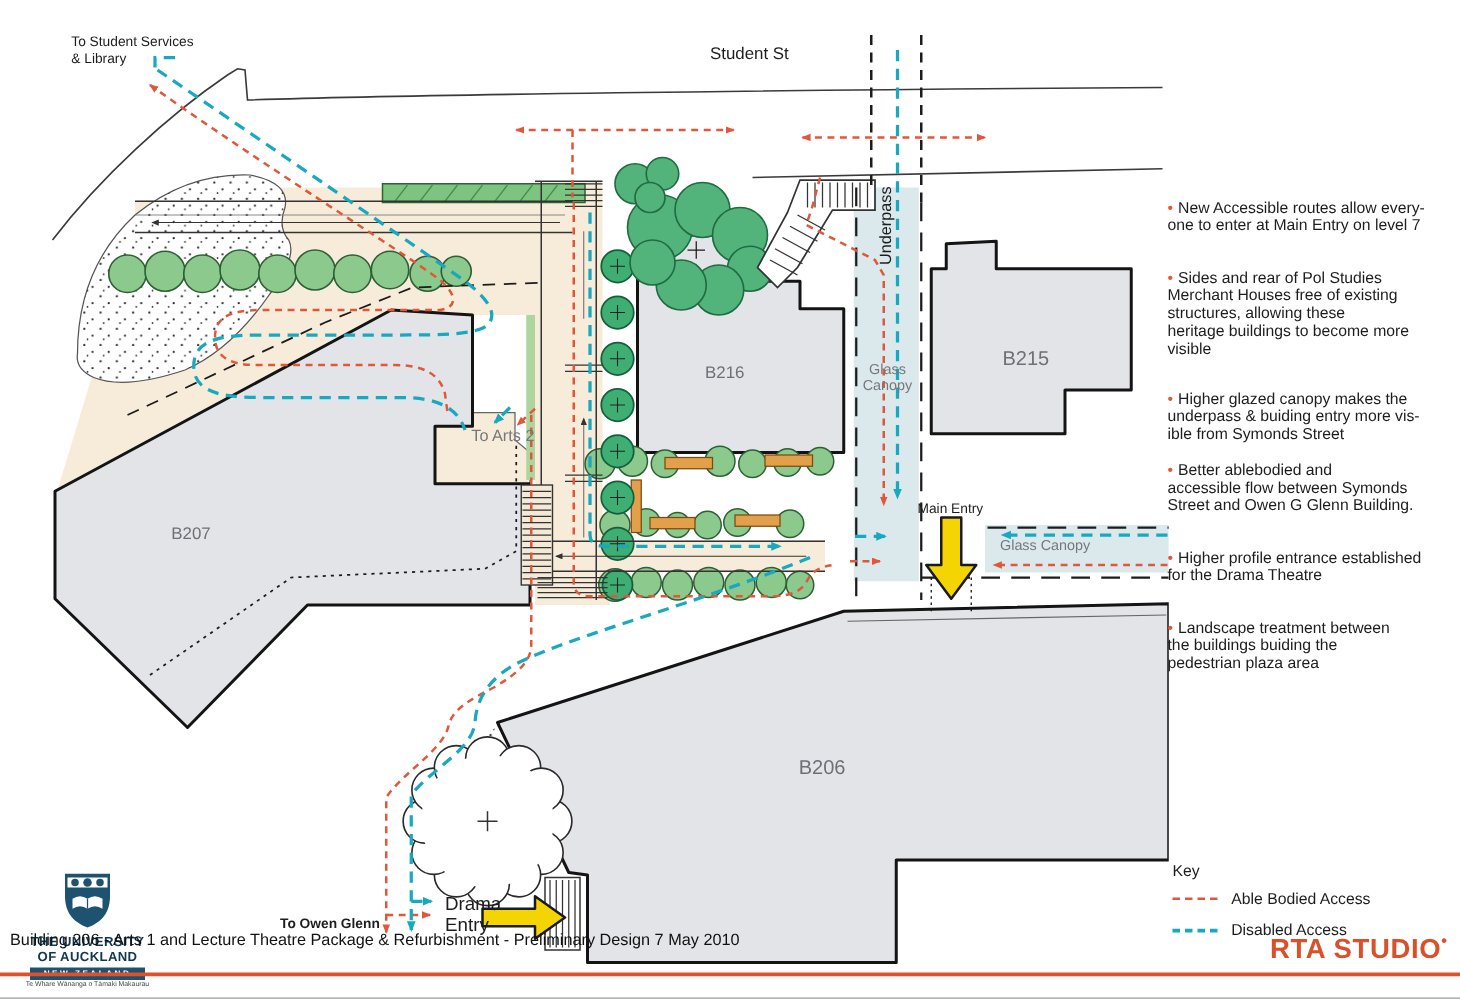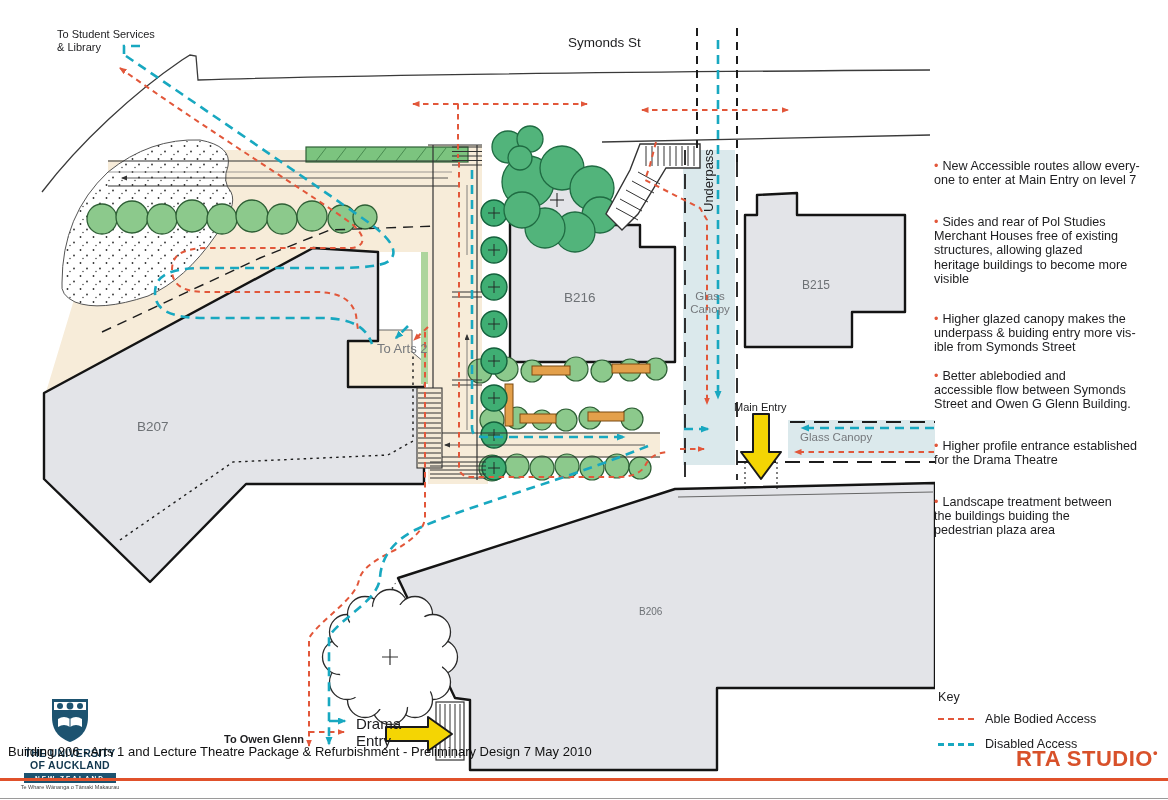--- a/index.html
+++ b/index.html
@@ -237,43 +237,43 @@
       <path d="M684,429 L708,429" marker-end="url(#mt)"></path>
       <path d="M648,446 C560,482 460,508 415,530 C393,541 381,558 380,578 C378,600 345,615 329,636 L329,744" marker-end="url(#mt)"></path>
       <path d="M329,721 L345,721" marker-end="url(#mt)"></path>
       <path d="M408,326 L396,338" marker-end="url(#mt)"></path>
     </g>
 
     <polygon points="753,414 769,414 769,452 781,452 761,479 741,452 753,452" fill="#f4d503" stroke="#1a1a1a" stroke-width="2" stroke-linejoin="round"></polygon>
     <polygon points="386,727 428,727 428,717 452,734 428,751 428,741 386,741" fill="#f4d503" stroke="#1a1a1a" stroke-width="2" stroke-linejoin="round"></polygon>
   </svg>
 
-  <div class="mlabel" style="left:568px;top:35px;font-size:13.5px;">Symonds St</div>
+  <div class="mlabel" style="left:568px;top:35px;font-size:13.5px;">Student St</div>
   <div class="mlabel" style="left:702px;top:212px;font-size:13px;transform:rotate(-90deg);transform-origin:0 0;width:130px;">Underpass</div>
   <div class="mlabel" style="left:57px;top:28px;font-size:11px;">To Student Services
 &amp; Library</div>
   <div class="mlabel canopy-label" style="left:377px;top:342px;font-size:13px;">To Arts 2</div>
   <div class="mlabel canopy-label" style="left:682px;top:290px;font-size:11.5px;width:56px;text-align:center;">Glass Canopy</div>
   <div class="mlabel canopy-label" style="left:800px;top:431px;font-size:11.5px;width:110px;">Glass Canopy</div>
   <div class="mlabel" style="left:734px;top:401px;font-size:11px;">Main Entry</div>
   <div class="mlabel" style="left:356px;top:715px;font-size:15px;">Drama
 Entry</div>
   <div class="mlabel" style="left:224px;top:733px;font-size:11px;font-weight:bold;">To Owen Glenn</div>
   <div class="mlabel gray" style="left:137px;top:419px;font-size:13.5px;">B207</div>
   <div class="mlabel gray" style="left:564px;top:290px;font-size:13.5px;">B216</div>
-  <div class="mlabel gray" style="left:802px;top:279px;font-size:12px;">B215</div>
-  <div class="mlabel gray" style="left:639px;top:606px;font-size:10px;">B206</div>
+  <div class="mlabel gray" style="left:802px;top:279px;font-size:16px;">B215</div>
+  <div class="mlabel gray" style="left:639px;top:606px;font-size:16px;">B206</div>
 
 
   <div>
     <div class="note" style="top:159px;"><span class="dot">•</span><span class="txt">New Accessible routes allow every-
 one to enter at Main Entry on level 7</span></div>
     <div class="note" style="top:215px;"><span class="dot">•</span><span class="txt">Sides and rear of Pol Studies
 Merchant Houses free of existing
-structures, allowing glazed
+structures, allowing these
 heritage buildings to become more
 visible</span></div>
     <div class="note" style="top:312px;"><span class="dot">•</span><span class="txt">Higher glazed canopy makes the
 underpass &amp; buiding entry more vis-
 ible from Symonds Street</span></div>
     <div class="note" style="top:369px;"><span class="dot">•</span><span class="txt">Better ablebodied and
 accessible flow between Symonds
 Street and Owen G Glenn Building.</span></div>
     <div class="note" style="top:439px;"><span class="dot">•</span><span class="txt">Higher profile entrance established
 for the Drama Theatre</span></div>

